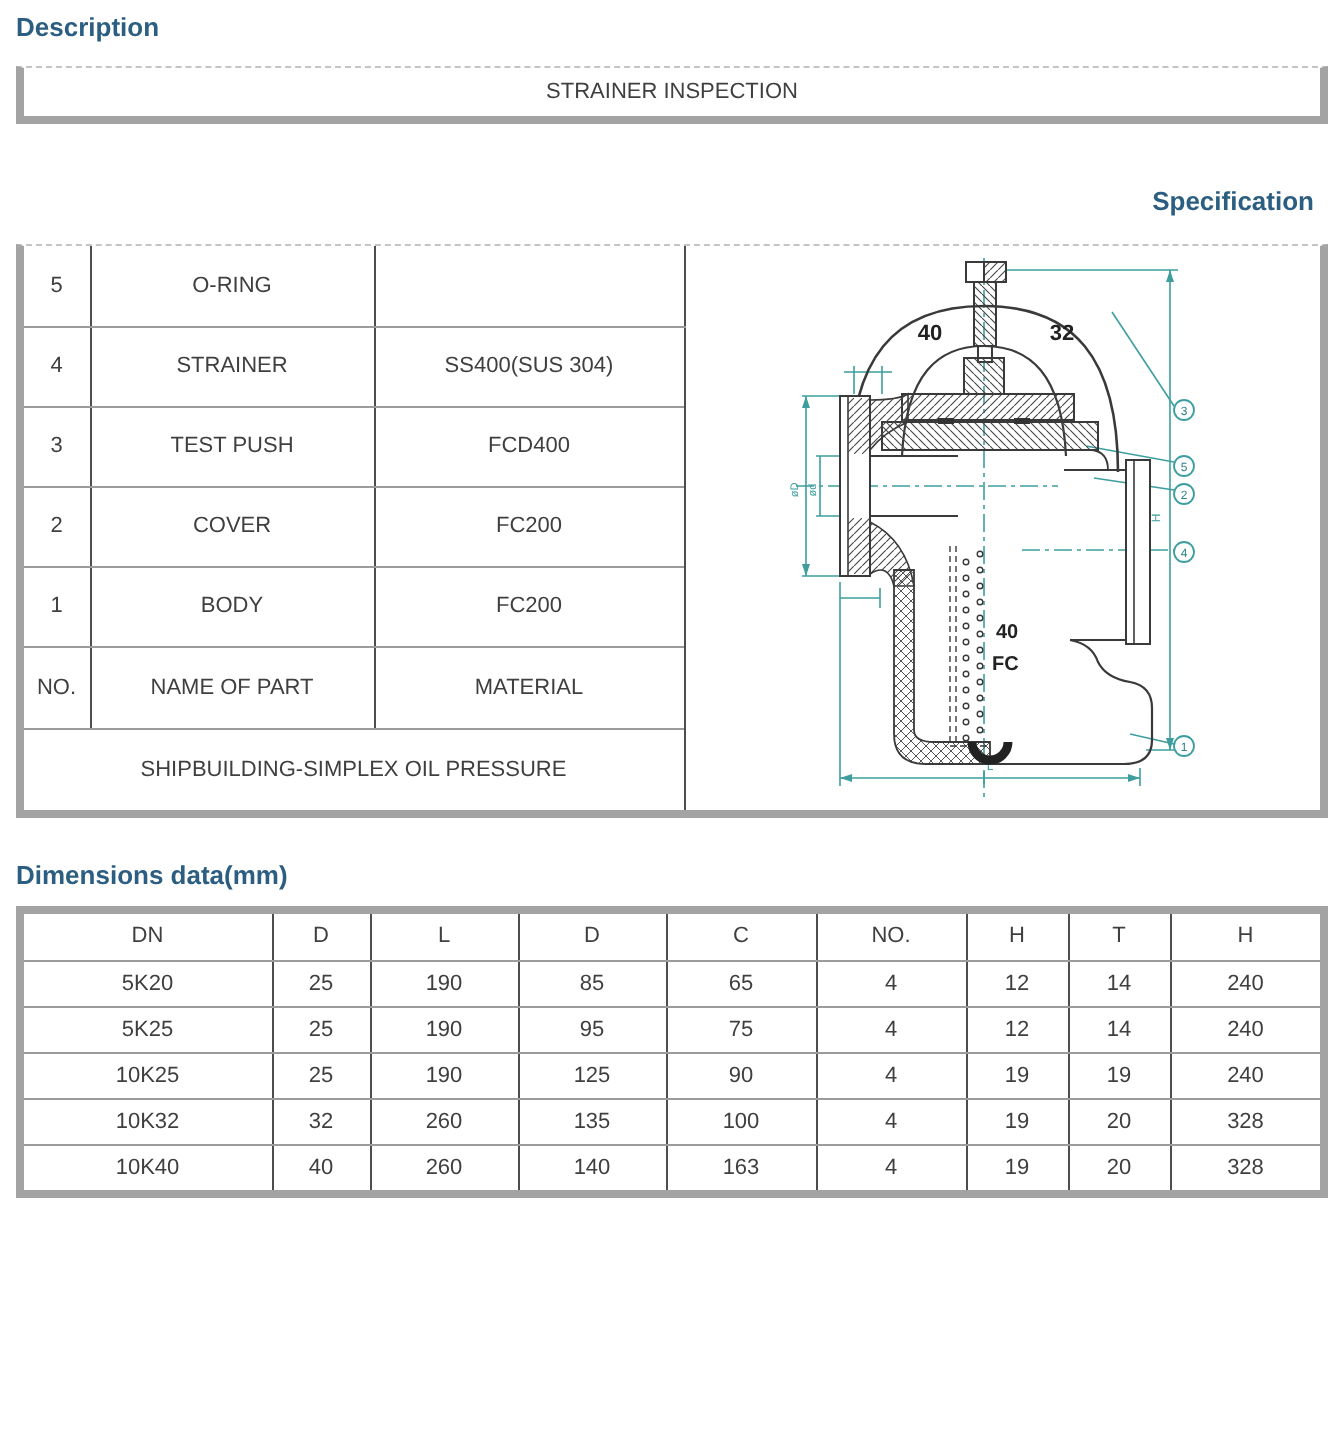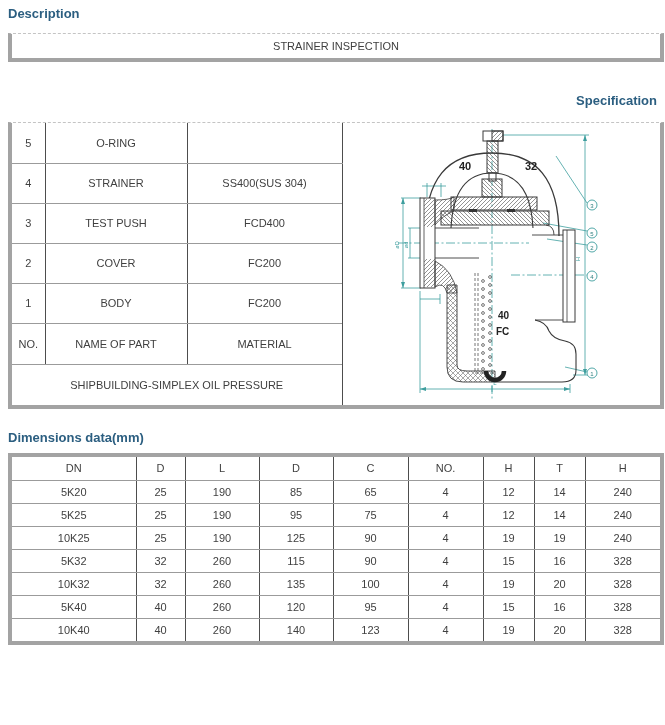--- a/index.html
+++ b/index.html
@@ -291,58 +291,36 @@
         <td>25</td>
         <td>190</td>
         <td>125</td>
         <td>90</td>
         <td>4</td>
         <td>19</td>
         <td>19</td>
         <td>240</td>
       </tr>
       <tr class="r23">
-        <td>5K32</td>
-        <td>32</td>
-        <td>260</td>
-        <td>115</td>
-        <td>90</td>
-        <td>4</td>
-        <td>15</td>
-        <td>16</td>
-        <td>328</td>
-      </tr>
-      <tr class="r23">
         <td>10K32</td>
         <td>32</td>
         <td>260</td>
         <td>135</td>
         <td>100</td>
         <td>4</td>
         <td>19</td>
         <td>20</td>
         <td>328</td>
       </tr>
       <tr class="r23">
-        <td>5K40</td>
-        <td>40</td>
-        <td>260</td>
-        <td>120</td>
-        <td>95</td>
-        <td>4</td>
-        <td>15</td>
-        <td>16</td>
-        <td>328</td>
-      </tr>
-      <tr class="r23">
         <td>10K40</td>
         <td>40</td>
         <td>260</td>
         <td>140</td>
-        <td>123</td>
+        <td>163</td>
         <td>4</td>
         <td>19</td>
         <td>20</td>
         <td>328</td>
       </tr>
     </tbody>
       </table>
   </div>
 
 </div>

